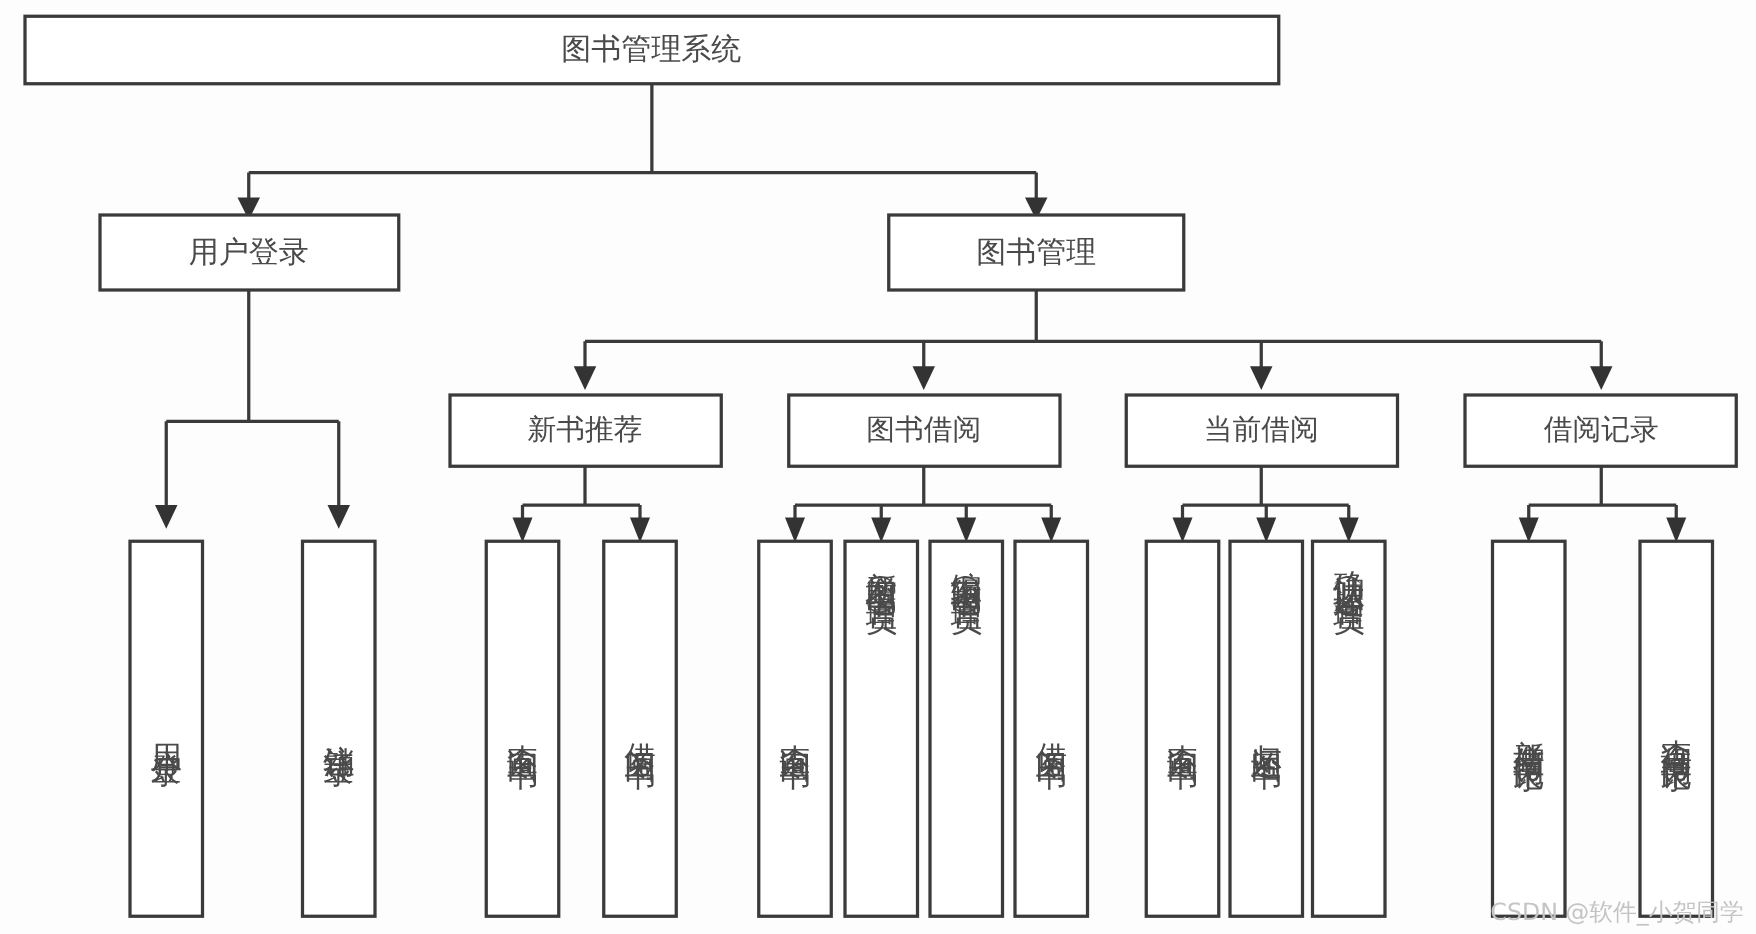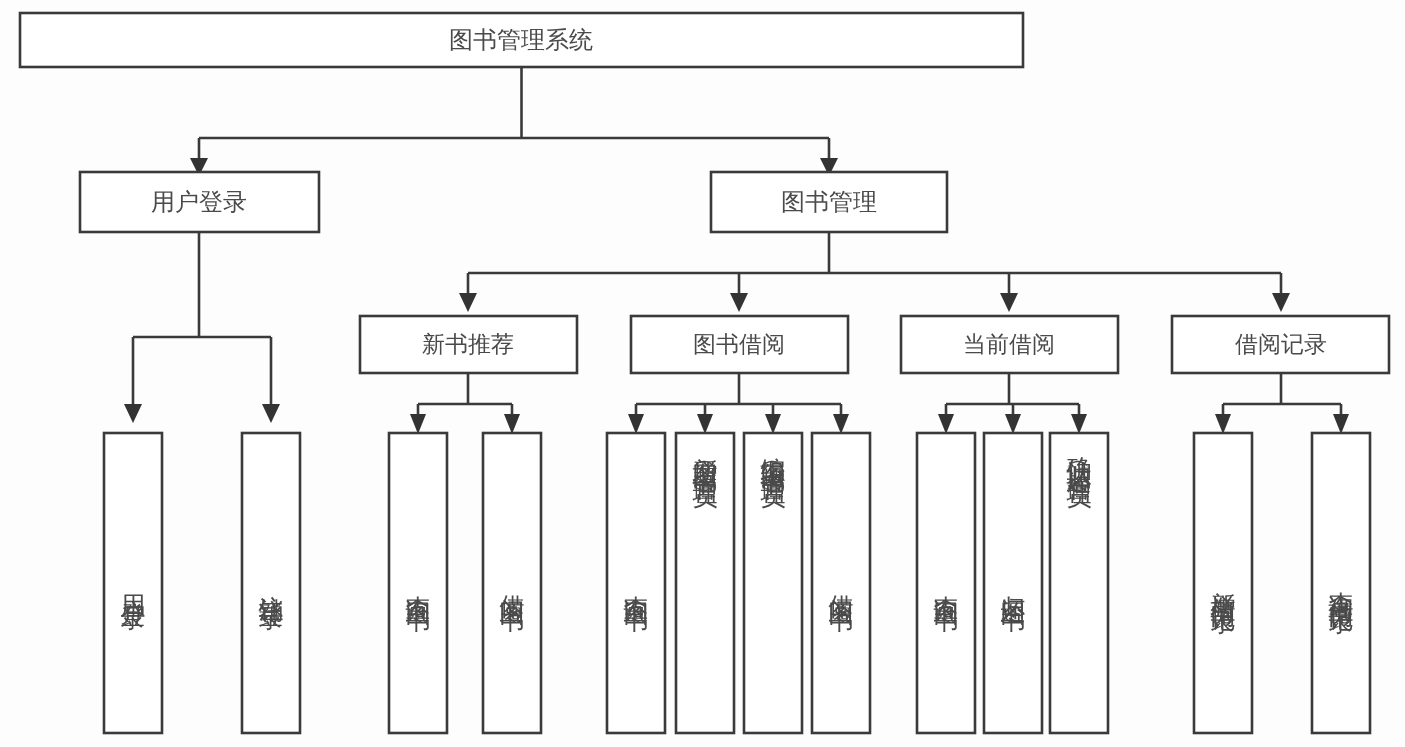--- a/index.html
+++ b/index.html
@@ -281,14 +281,15 @@
     <span class="leaf-label">确认归还（管理员）</span>
   </div>
 
   <div class="leaf-label-box" style="left:1194px; top:433px; width:58px; height:300px;">
     <span class="leaf-label">新增借阅记录</span>
   </div>
   <div class="leaf-label-box" style="left:1312px; top:433px; width:58px; height:300px;">
     <span class="leaf-label">查询借阅记录</span>
   </div>
 
+  <div class="watermark">CSDN @软件_小贺同学</div>
 
 </div>
 
 </body></html>

